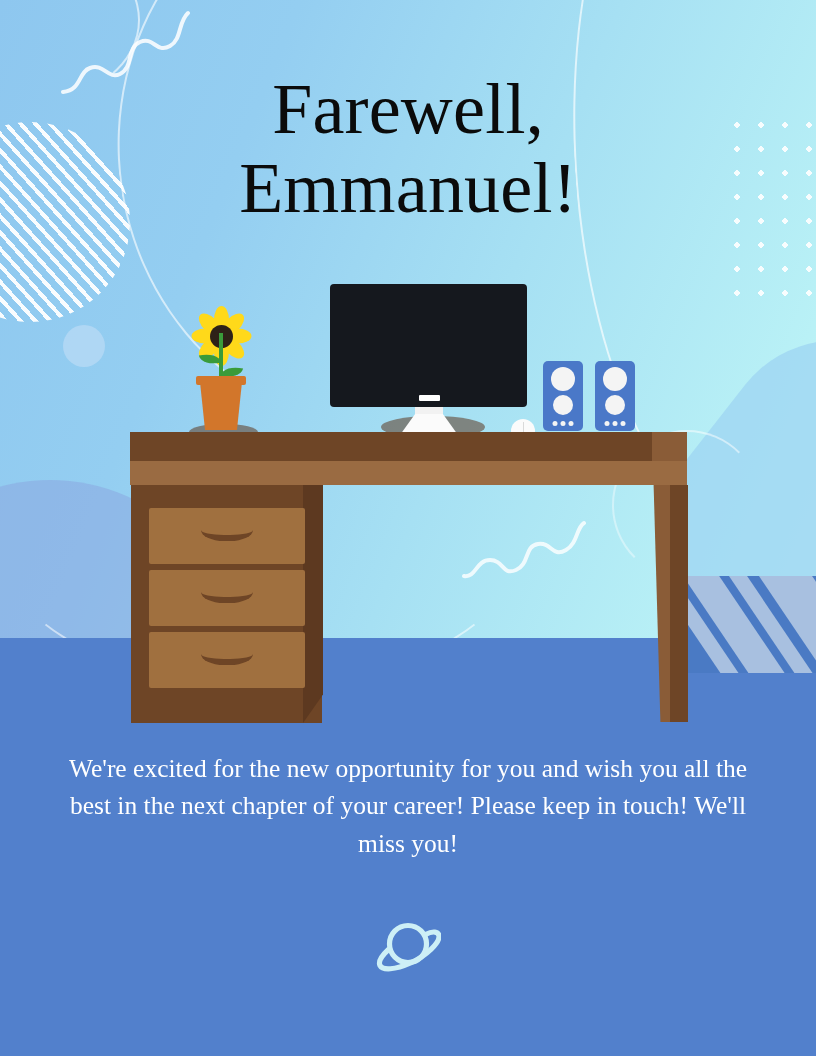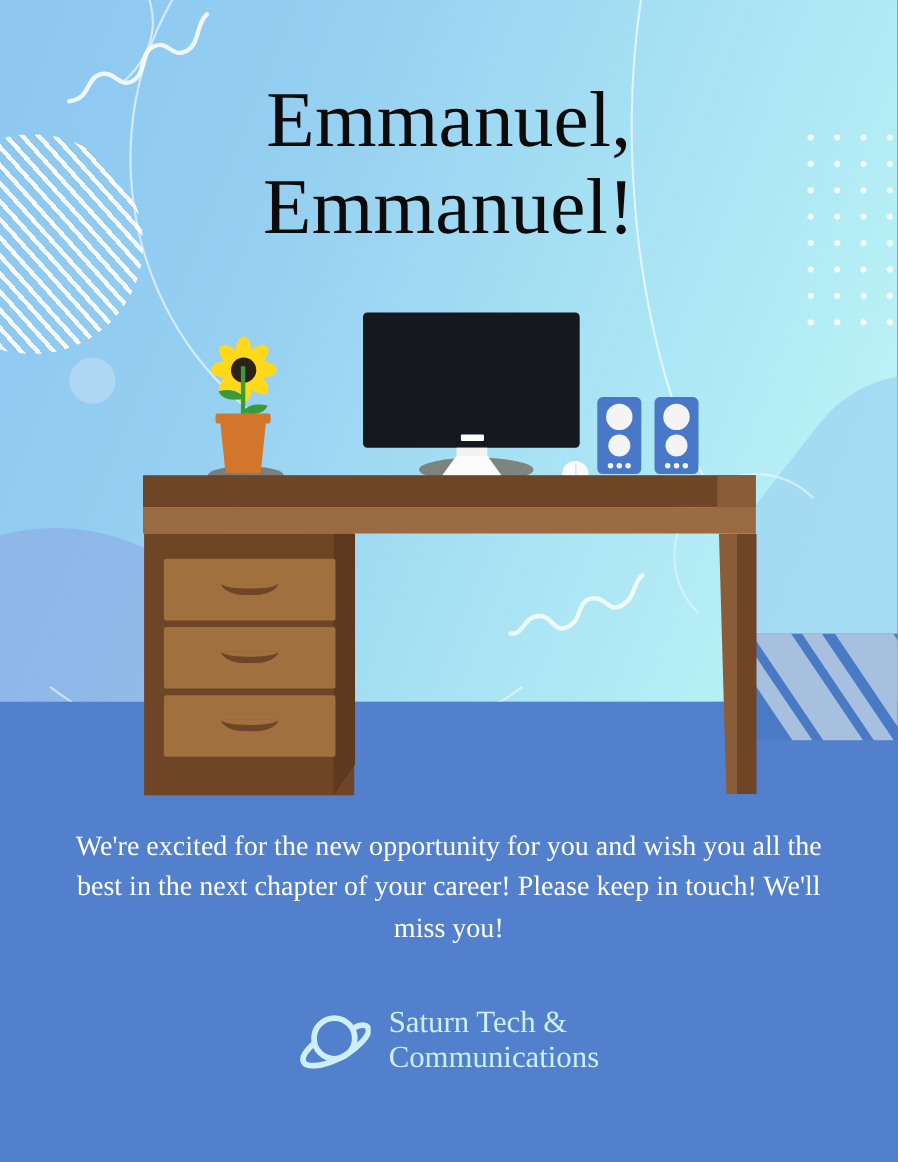--- a/index.html
+++ b/index.html
@@ -358,33 +358,31 @@
     </div>
     <div class="drawer drawer-3">
       <div class="handle"></div>
     </div>
 
     <div class="leg-right"></div>
     <div class="leg-right-lit"></div>
   </div>
 
   <div class="title">
-    <div>Emmanuel,</div>
+    <div>Farewell,</div>
     <div>Emmanuel!</div>
   </div>
 
   <div class="body-copy">We're excited for the new opportunity for you and wish you all the best in the next chapter of your career! Please keep in touch! We'll miss you!</div>
 
   <div class="brand">
     <div class="brand-logo">
       <svg viewBox="0 0 66 66" width="66" height="66" aria-hidden="true">
         <g fill="none" stroke="#cdeff6" stroke-width="5.2" stroke-linecap="round">
           <circle cx="33" cy="31" r="18.5"></circle>
           <path d="M50.5 21.5 C58 17.5, 63.5 18.5, 64 23 C64.7 29.5, 52 42.5, 35.5 50
                    C20 57, 7.5 57.5, 5 52.5 C3 48.5, 7 42.5, 13.5 36.5"></path>
         </g>
       </svg>
     </div>
-    <div class="brand-name">Saturn Tech &amp;
-Communications</div>
   </div>
 
 </div>
 
 </body></html>

